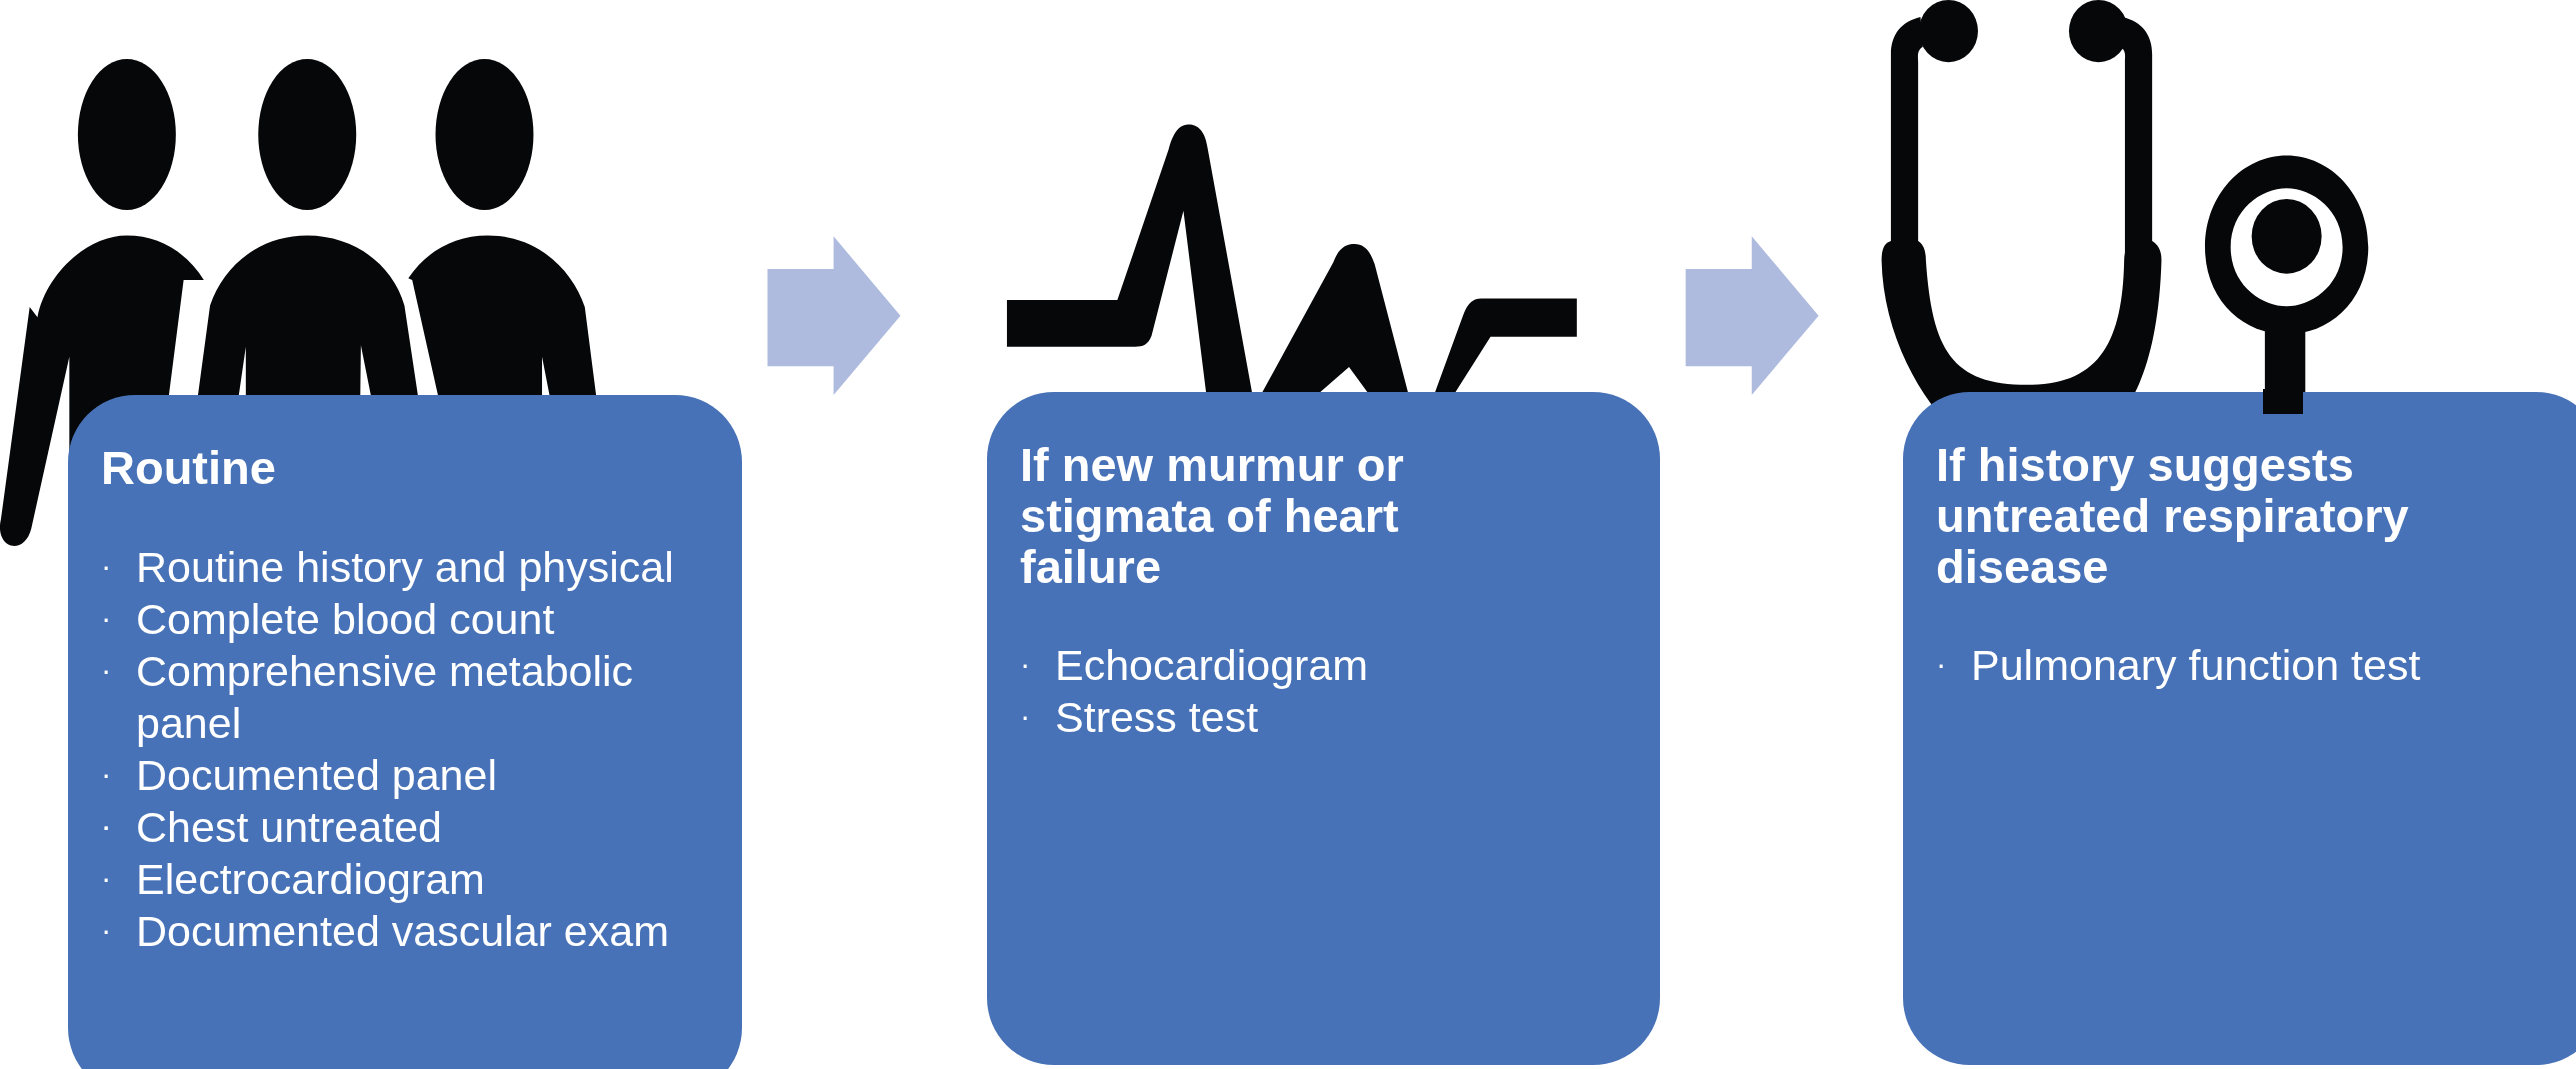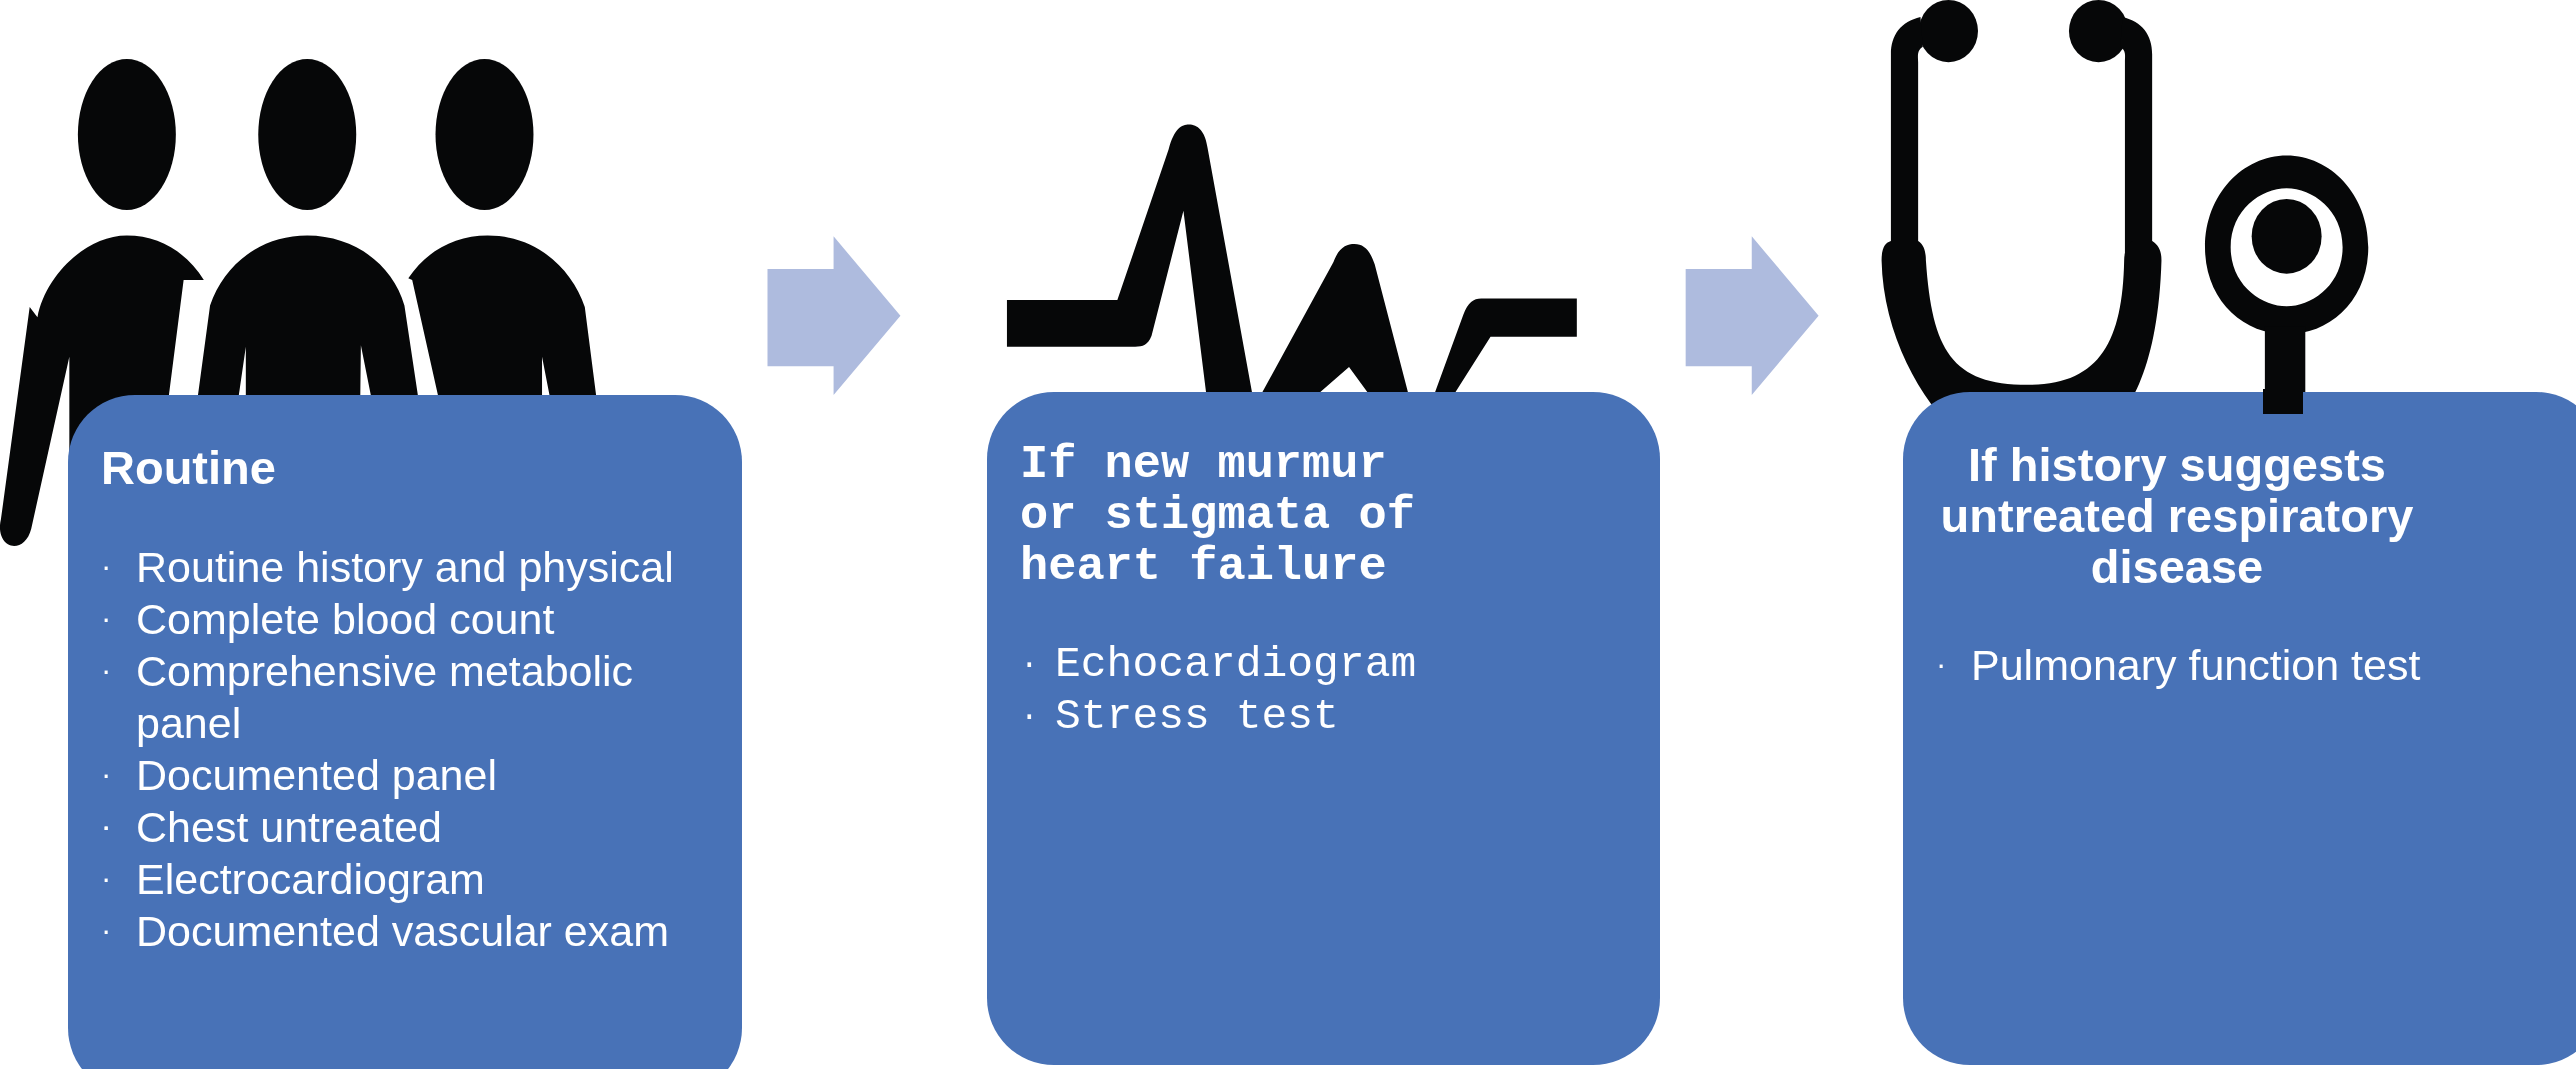--- a/index.html
+++ b/index.html
@@ -70,29 +70,29 @@
     <li><span class="dot">·</span><span>Complete blood count</span></li>
     <li><span class="dot">·</span><span>Comprehensive metabolic panel</span></li>
     <li><span class="dot">·</span><span>Documented panel</span></li>
     <li><span class="dot">·</span></li>
     <li><span class="dot">·</span><span>Chest untreated</span></li>
     <li><span class="dot">·</span><span>Electrocardiogram</span></li>
     <li><span class="dot">·</span><span>Documented vascular exam</span></li>
   </ul>
 </div>
 
-<div class="box" style="left:987px; top:392px; width:673px; height:673px;font-family:Liberation Mono, monospace;">
+<div class="box" style="left:987px; top:392px; width:673px; height:673px;">
   <h2 class="box-title" style="width:404px;">If new murmur or stigmata of heart failure</h2>
   <ul class="box-list">
     <li><span class="dot">·</span><span>Echocardiogram</span></li>
     <li><span class="dot">·</span><span>Stress test</span></li>
   </ul>
 </div>
 
 <div class="box" style="left:1903px; top:392px; width:700px; height:673px;">
-  <h2 class="box-title" style="width:482px;text-align:center;">If history suggests untreated respiratory disease</h2>
+  <h2 class="box-title" style="width:482px;">If history suggests untreated respiratory disease</h2>
   <ul class="box-list">
     <li><span class="dot">·</span><span>Pulmonary function test</span></li>
   </ul>
 </div>
 
 <div style="position:absolute; left:2263px; top:389px; width:40px; height:25px; background:#060708;"></div>
 
 
 </body></html>

